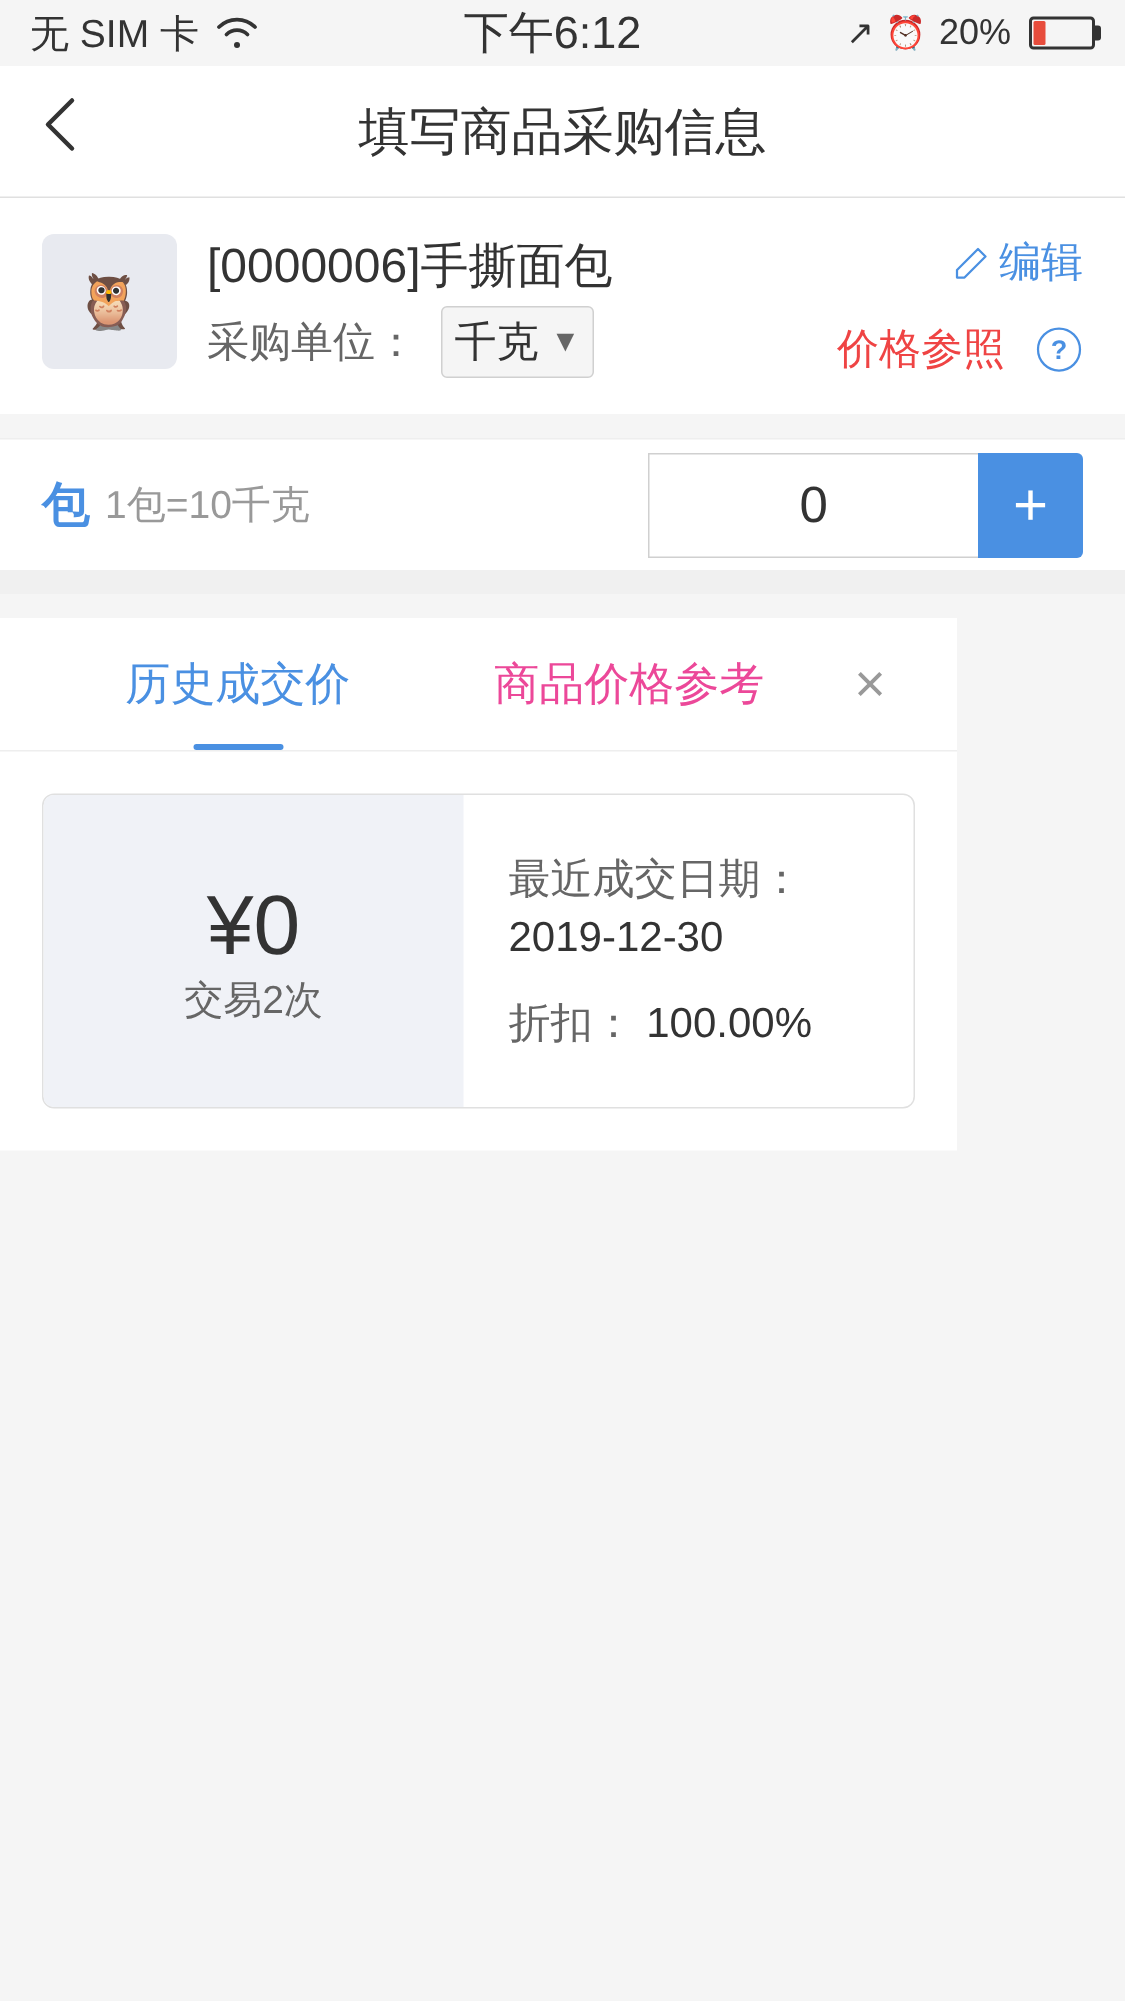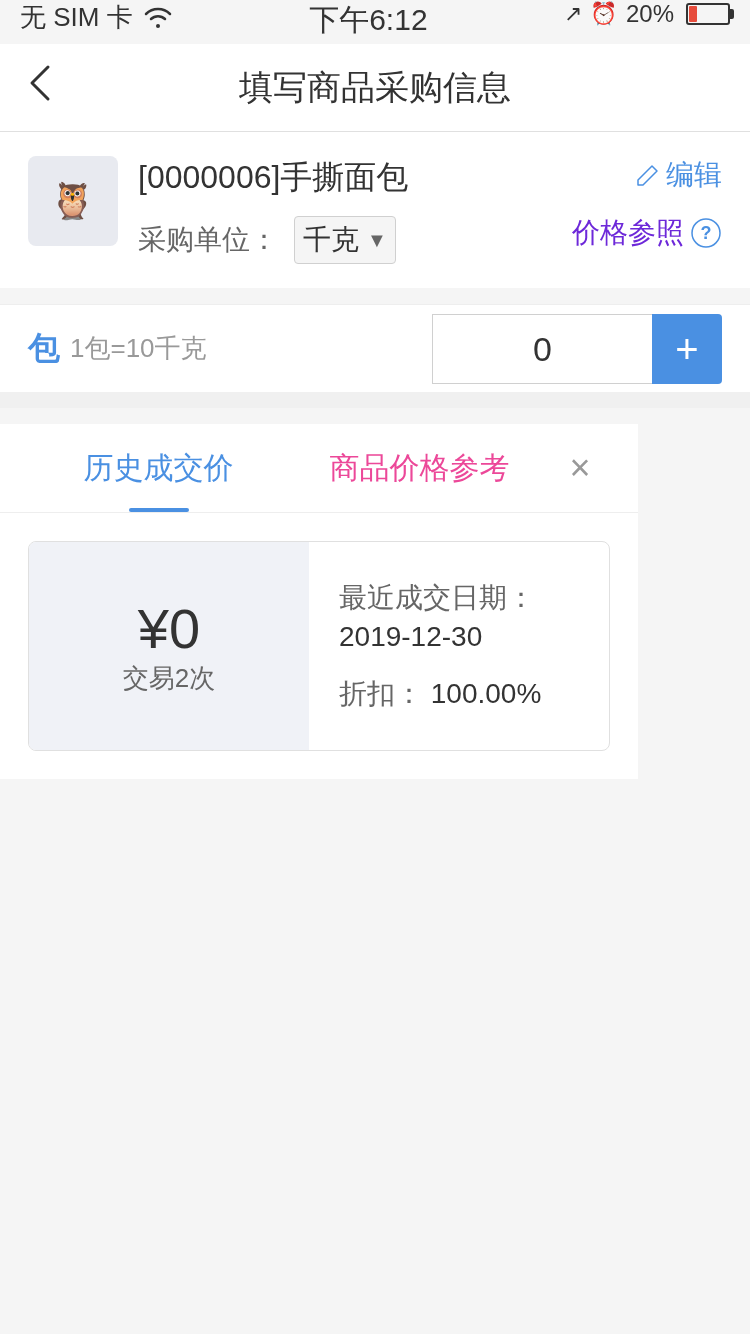--- a/index.html
+++ b/index.html
@@ -11,21 +11,21 @@
       background: #f5f5f5;
       overflow-x: hidden;
     }
 
     
     .status-bar {
       width: 750px;
       height: 44px;
       background: #f5f5f5;
       display: flex;
-      align-items: flex-start;
+      align-items: center;
       justify-content: space-between;
       padding: 0 20px;
       font-size: 28px;
     }
     .status-left {
       display: flex;
       align-items: center;
       gap: 10px;
       font-size: 26px;
       color: #333;
@@ -127,21 +127,21 @@
     .logo-icon {
       font-size: 36px;
       color: #6c7a96;
     }
     .product-details {
       flex: 1;
     }
     .product-name {
       font-size: 32px;
       color: #333;
-      margin-bottom: 16px;
+      margin-bottom: 4px;
     }
     .product-unit-row {
       display: flex;
       align-items: center;
       gap: 16px;
     }
     .unit-label {
       font-size: 28px;
       color: #666;
     }
@@ -165,25 +165,25 @@
       font-size: 28px;
       color: #4a90e2;
       cursor: pointer;
       display: flex;
       align-items: center;
       gap: 6px;
       white-space: nowrap;
     }
     .price-ref-link {
       font-size: 28px;
-      color: #6d28d9;
-      cursor: pointer;
-      display: flex;
-      align-items: center;
-      gap: 6px;
+      color: #ef4444;
+      cursor: pointer;
+      display: flex;
+      align-items: center;
+      gap: 20px;
       white-space: nowrap;
     }
 
     
     .quantity-row {
       width: 750px;
       background: #ffffff;
       padding: 0 28px;
       height: 88px;
       display: flex;

